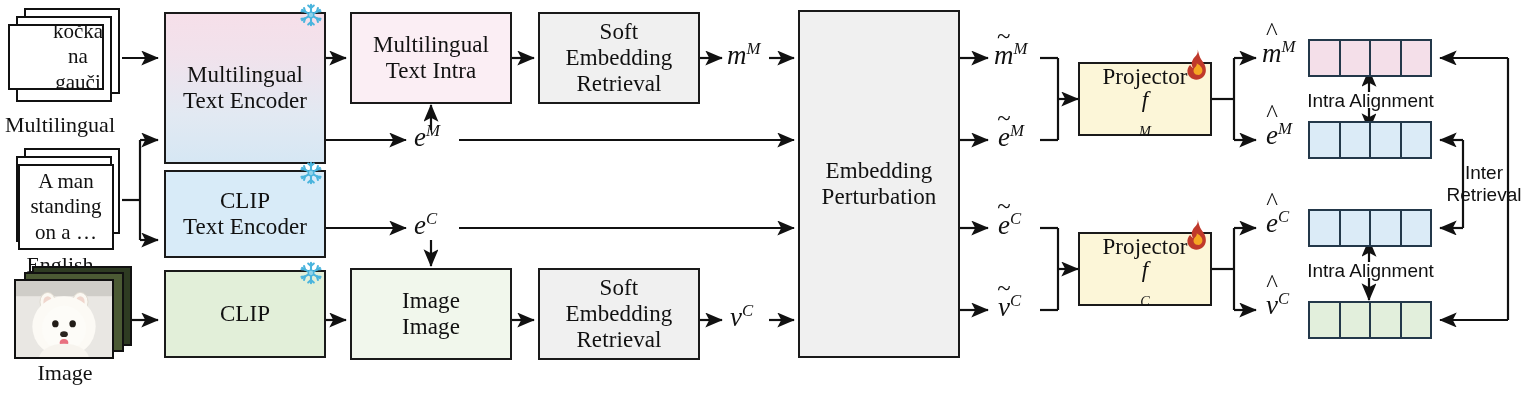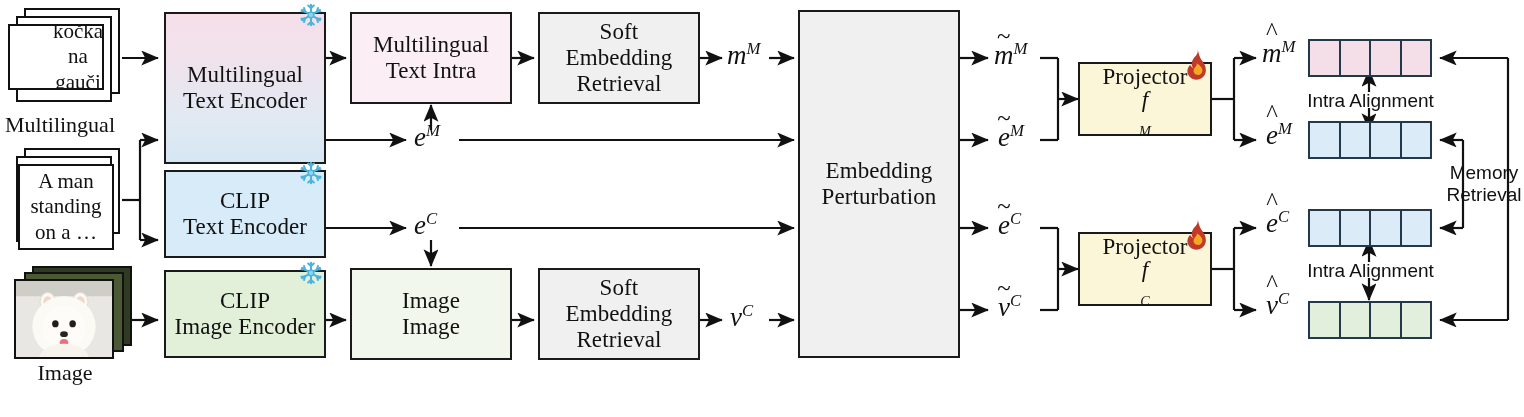--- a/index.html
+++ b/index.html
@@ -224,20 +224,21 @@
   <div class="abs card-front" style="left:8px;top:24px;width:96px;height:66px;padding-left:48px;">
     <span>spící kočka na gauči …</span>
   </div>
   <div class="abs caption" style="left:0px;top:112px;width:120px;">Multilingual</div>
 
   <div class="abs stack-card" style="left:24px;top:148px;width:96px;height:86px;"></div>
   <div class="abs stack-card" style="left:16px;top:156px;width:96px;height:86px;"></div>
   <div class="abs card-front" style="left:8px;top:164px;width:96px;height:86px;margin-left:10px;">
     <span>A man standing on a …</span>
   </div>
+  <div class="abs caption" style="left:0px;top:252px;width:120px;">English</div>
 
   <div class="abs" style="left:32px;top:266px;width:100px;height:80px;background:#2e3b22;border:2.2px solid #111;"></div>
   <div class="abs" style="left:24px;top:272px;width:100px;height:80px;background:#4b5a34;border:2.2px solid #111;"></div>
   <div class="abs" style="left:14px;top:279px;width:100px;height:80px;border:2.2px solid #111;overflow:hidden;background:#eceae6;">
     <div class="dogimg">
       
       <svg viewBox="0 0 100 80" width="100%" height="100%" preserveAspectRatio="none">
         <rect x="0" y="0" width="100" height="80" fill="#e9e7e3"></rect>
         <rect x="0" y="0" width="100" height="16" fill="#cfcdc8"></rect>
 
@@ -313,21 +314,20 @@
         <line x1="6.5" y1="15.2" x2="5.6" y2="18.5"></line>
       <line x1="17.5" y1="8.8" x2="20.8" y2="8.5"></line>
         <line x1="17.5" y1="8.8" x2="18.4" y2="5.5"></line>
     </g>
     <circle cx="12" cy="12" r="2.6" fill="#8fd3ea" stroke="#4ab4dd" stroke-width="1.2"></circle>
   </svg>
 
   <div class="abs box enc-clipimg" style="left:164px;top:270px;width:162px;height:88px;">
     <div>
       <span>CLIP</span>
-      <span>Image Encoder</span>
     </div>
   </div>
   <svg class="snow" style="left:298px;top:260px;" viewBox="0 0 24 24">
     <g stroke="#4ab4dd" stroke-width="1.9" stroke-linecap="round">
       <line x1="12" y1="2.5" x2="12" y2="21.5"></line>
         <line x1="3.8" y1="7.2" x2="20.2" y2="16.8"></line>
         <line x1="3.8" y1="16.8" x2="20.2" y2="7.2"></line>
       <line x1="12" y1="5.6" x2="9.4" y2="3.2"></line>
         <line x1="12" y1="5.6" x2="14.6" y2="3.2"></line>
       <line x1="12" y1="18.4" x2="9.4" y2="20.8"></line>
@@ -471,17 +471,17 @@
     <i></i>
       <i></i>
       <i></i>
       <i></i>
   </div>
 
   <div class="abs align-label" style="left:1298px;top:90px;width:145px;">Intra Alignment</div>
   <div class="abs align-label" style="left:1298px;top:260px;width:145px;">Intra Alignment</div>
 
   <div class="abs align-label two" style="left:1444px;top:162px;width:80px;text-align:center;">
-    <div>Memory</div>
+    <div>Inter</div>
     <div>Retrieval</div>
   </div>
 
 </div>
 
 </body></html>

